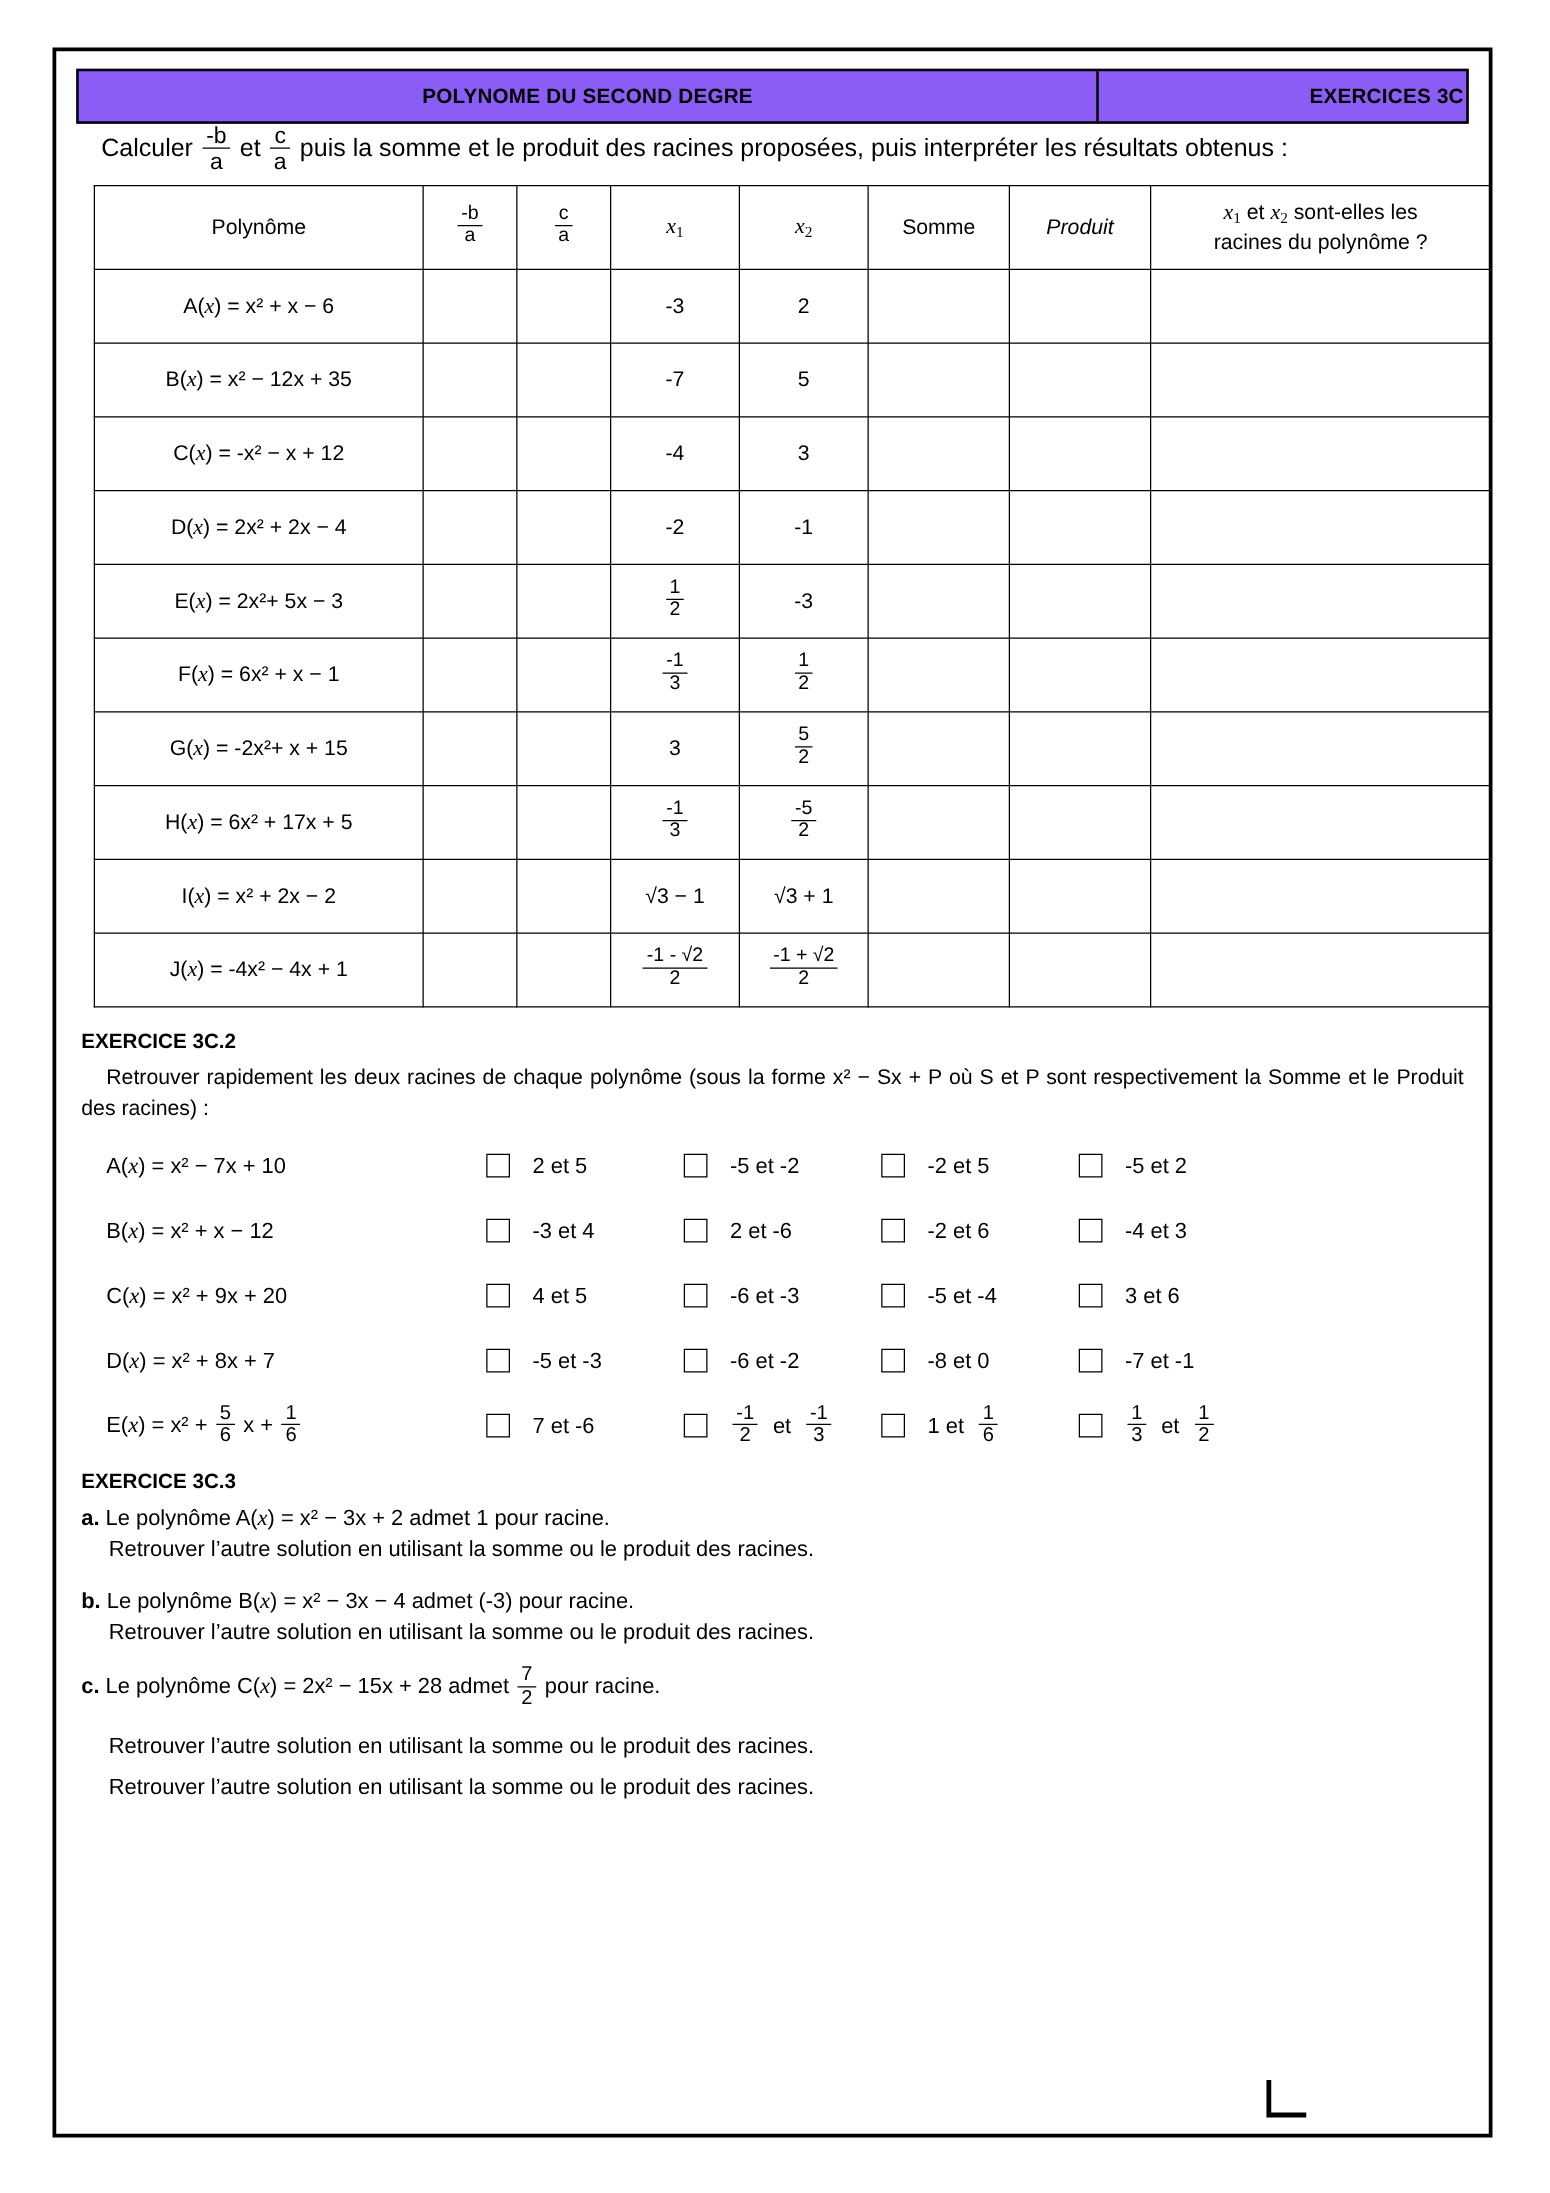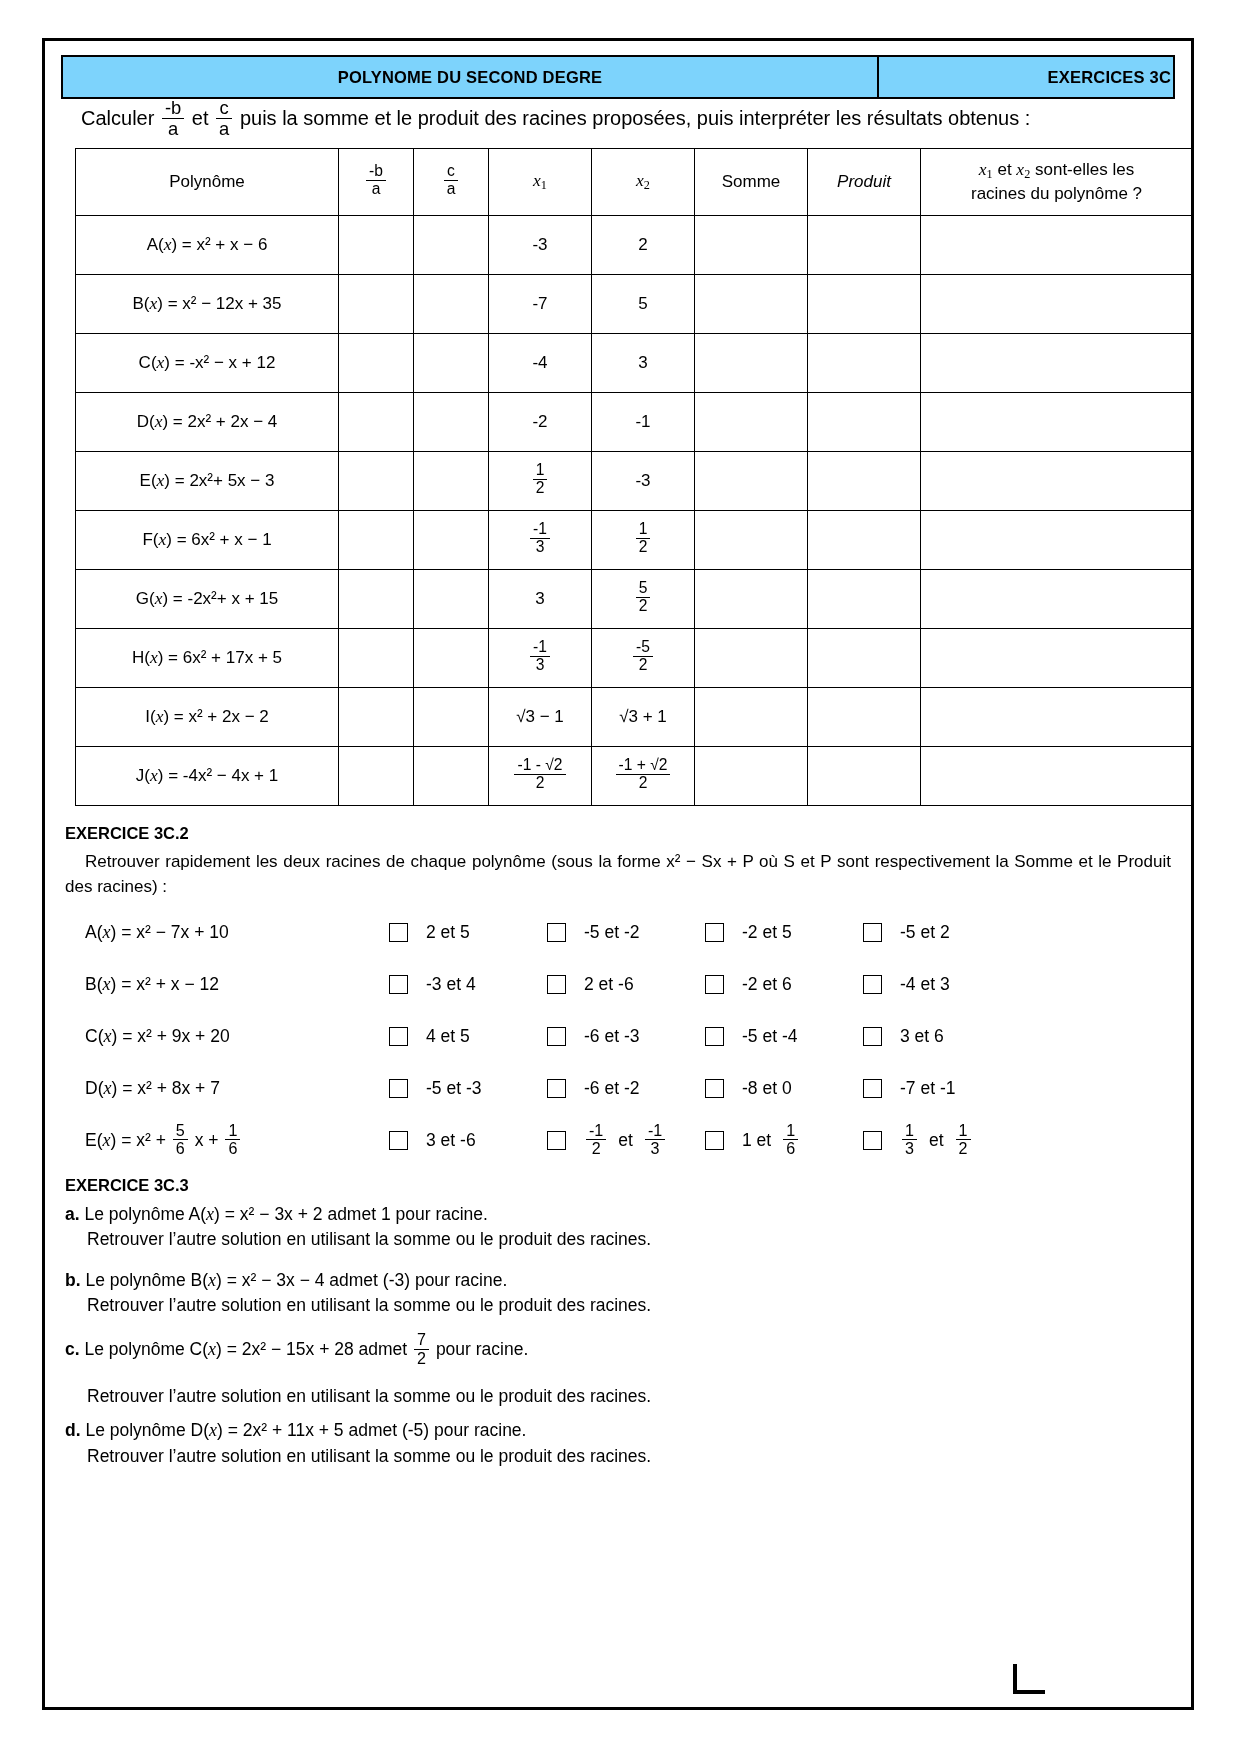--- a/index.html
+++ b/index.html
@@ -28,21 +28,21 @@
     left: 14px;
     top: 14px;
     right: 14px;
     bottom: 14px;
   }
   
   .header {
     display: flex;
     align-items: stretch;
     border: 2px solid #000;
-    background: #7dd3fc;
+    background: #8b5cf6;
     height: 40px;
     margin: 0 2px 0 2px;
   }
   .header .hcell {
     display: flex;
     align-items: center;
     justify-content: center;
     font-weight: bold;
     font-size: 16.5px;
     letter-spacing: .2px;
@@ -488,21 +488,21 @@
 
       <div class="qcm-row">
         <div class="qcm-expr">
           <span>E</span>(<i class="mvar">x</i>) <span>= x² +</span>
           <span class="frac"><span class="num">5</span><span class="den">6</span></span>
           <span>x +</span>
           <span class="frac"><span class="num">1</span><span class="den">6</span></span>
         </div>
         <div class="qcm-opt">
             <span class="chk"></span>
-            <span>3 et -6</span>
+            <span>7 et -6</span>
           </div>
         <div class="qcm-opt">
           <span class="chk"></span>
           <span class="frac">
               <span class="num">-1</span>
               <span class="den">2</span>
             </span>
           <span>et</span>
           <span class="frac">
               <span class="num">-1</span>
@@ -551,24 +551,20 @@
       <div class="item tall">
         <div>
           <span class="lbl">c.</span>
           <span>Le polynôme C(</span><i class="mvar">x</i><span>) = 2x² − 15x + 28 admet</span>
           <span class="frac"><span class="num">7</span><span class="den">2</span></span>
           <span>pour racine.</span>
         </div>
         <div class="line2" style="margin-top:16px;">Retrouver l’autre solution en utilisant la somme ou le produit des racines.</div>
       </div>
       <div class="item">
-        <div>
-          <span class="lbl">d.</span>
-          <span>Le polynôme D(</span><i class="mvar">x</i><span>) = 2x² + 11x + 5 admet (-5) pour racine.</span>
-        </div>
         <div class="line2">Retrouver l’autre solution en utilisant la somme ou le produit des racines.</div>
       </div>
     </div>
 
     <svg class="fold" viewBox="0 0 34 34">
       <polyline points="2,2 2,30 32,30" fill="none" stroke="#000" stroke-width="4"></polyline>
     </svg>
 
   </div>
 </div>

